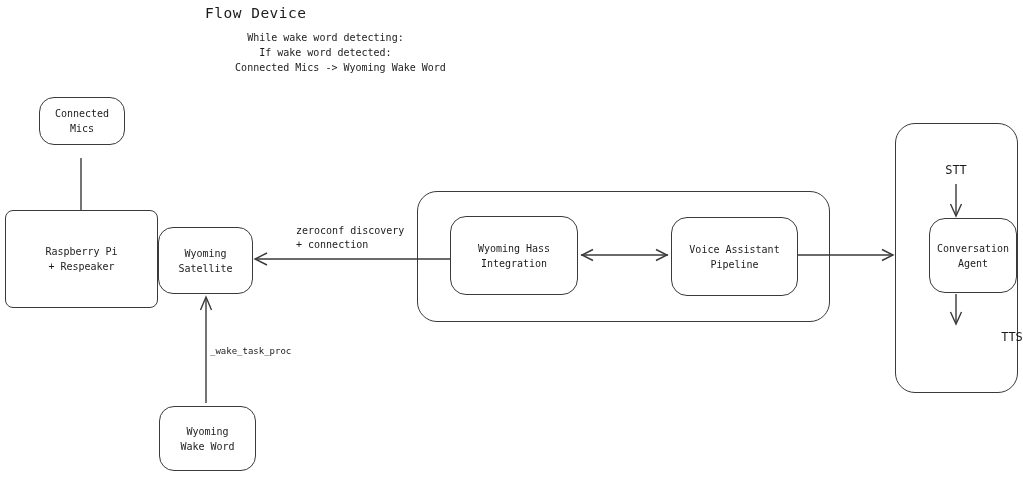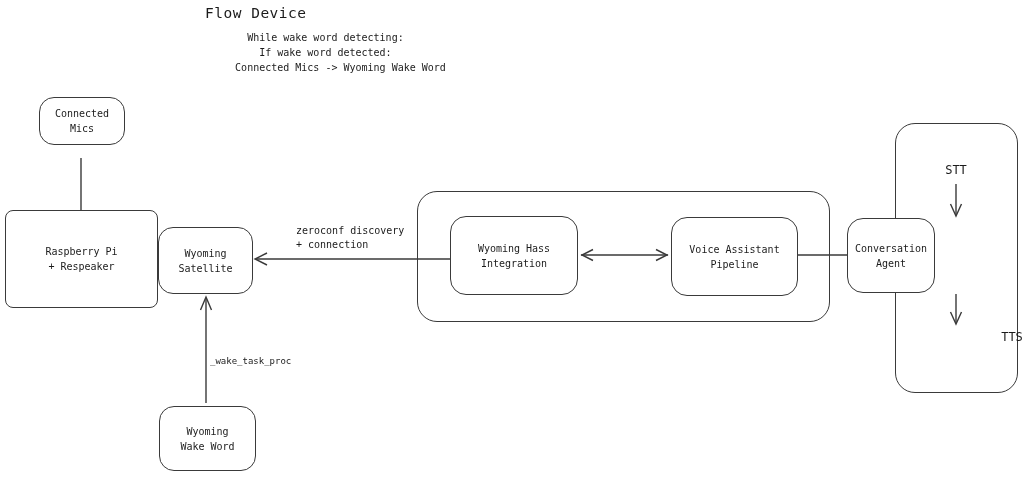--- a/index.html
+++ b/index.html
@@ -135,32 +135,32 @@
   <div class="node" style="left:450px; top:216px; width:128px; height:79px; border-radius:16px;">
     <span>Wyoming Hass
 Integration</span>
   </div>
 
   <div class="node" style="left:671px; top:217px; width:127px; height:79px; border-radius:16px;text-align:center;">
     <span>Voice Assistant
 Pipeline</span>
   </div>
 
-  <div class="node" style="left:847px; top:218px; width:88px; height:75px; border-radius:16px;">
+  <div class="node" style="left:929px; top:218px; width:88px; height:75px; border-radius:16px;">
     <span>Conversation
 Agent</span>
   </div>
 
   <div class="node" style="left:159px; top:406px; width:97px; height:65px; border-radius:15px;">
     <span>Wyoming
 Wake Word</span>
   </div>
 
   <div class="edge-label" style="left:296px; top:224px;">zeroconf discovery
 + connection</div>
 
-  <div class="edge-label" style="left:210px; top:354px; font-size:9px;">_wake_task_proc</div>
+  <div class="edge-label" style="left:210px; top:344px; font-size:9px;">_wake_task_proc</div>
 
   <div class="port-label" style="left:936px; top:164px;">STT</div>
 
   <div class="port-label" style="left:992px; top:331px;">TTS</div>
 
 </div>
 
 </body></html>

